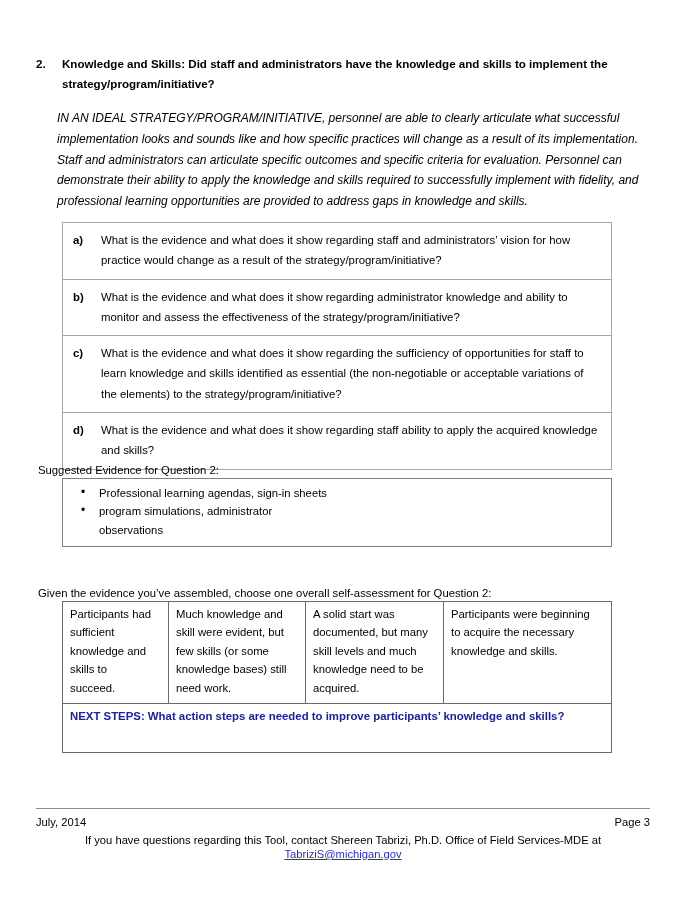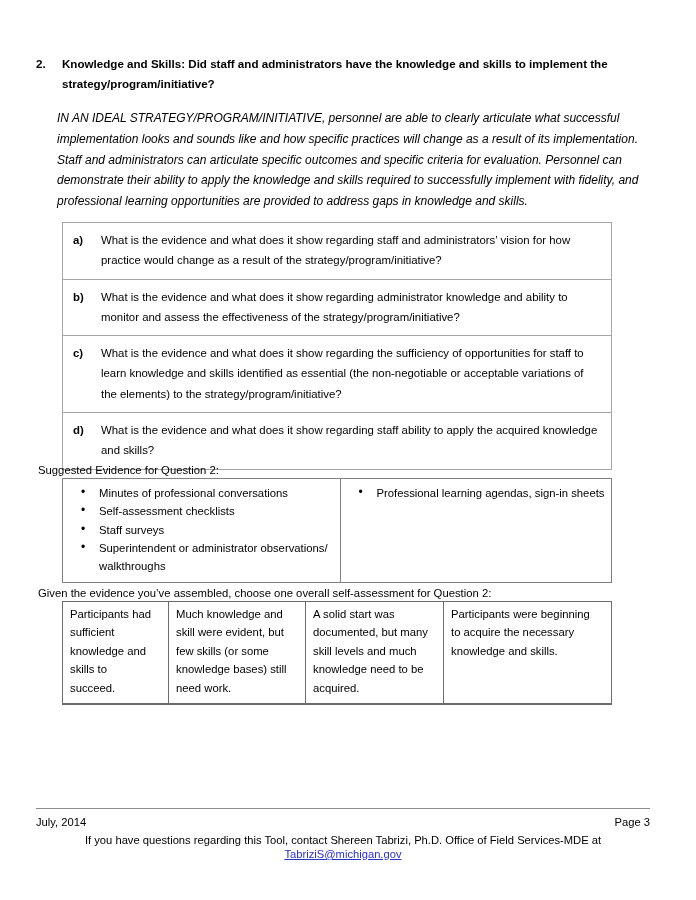--- a/index.html
+++ b/index.html
@@ -253,43 +253,37 @@
       <span class="q-text">What is the evidence and what does it show regarding the sufficiency of opportunities for staff to learn knowledge and skills identified as essential (the non-negotiable or acceptable variations of the elements) to the strategy/program/initiative?</span>
     </div>
     <div class="q-row">
       <span class="q-letter">d)</span>
       <span class="q-text">What is the evidence and what does it show regarding staff ability to apply the acquired knowledge and skills?</span>
     </div>
   </div>
 
   <div class="evidence-label">Suggested Evidence for Question 2:</div>
   <div class="evidence-table">
-    <div class="evidence-col left">
-      <ul>
-        <li>Minutes of professional conversations</li>
-        <li>Self-assessment checklists</li>
-        <li>Staff surveys</li>
-        <li>Superintendent  or administrator observations/ walkthroughs</li>
-      </ul>
-    </div>
     <div class="evidence-col right">
       <ul>
         <li>Professional learning agendas, sign-in sheets</li>
+        <li>program simulations, administrator observations</li>
       </ul>
     </div>
   </div>
 
   <div class="rubric-label">Given the evidence you’ve assembled, choose one overall self-assessment for Question 2:</div>
   <div class="rubric-table">
     <div class="rubric-body">
       <div class="rubric-cell c0">Participants had sufficient knowledge and skills to succeed.</div>
       <div class="rubric-cell c1">Much knowledge and skill were evident, but few skills (or some knowledge bases) still need work.</div>
       <div class="rubric-cell c2">A solid start was documented, but many skill levels and much knowledge need to be acquired.</div>
       <div class="rubric-cell c3">Participants were beginning to acquire the necessary knowledge and skills.</div>
     </div>
+    <div class="next-steps">NEXT STEPS:  What action steps are needed to improve participants’ knowledge and skills?</div>
   </div>
 
   <div class="footer-rule"></div>
   <div class="footer-line1">
     <span>July, 2014</span>
     <span>Page 3</span>
   </div>
   <div class="footer-line2">If you have questions regarding this Tool, contact Shereen Tabrizi, Ph.D. Office of Field Services-MDE at</div>
   <div class="footer-line3">
     <span class="footer-email">TabriziS@michigan.gov</span>

